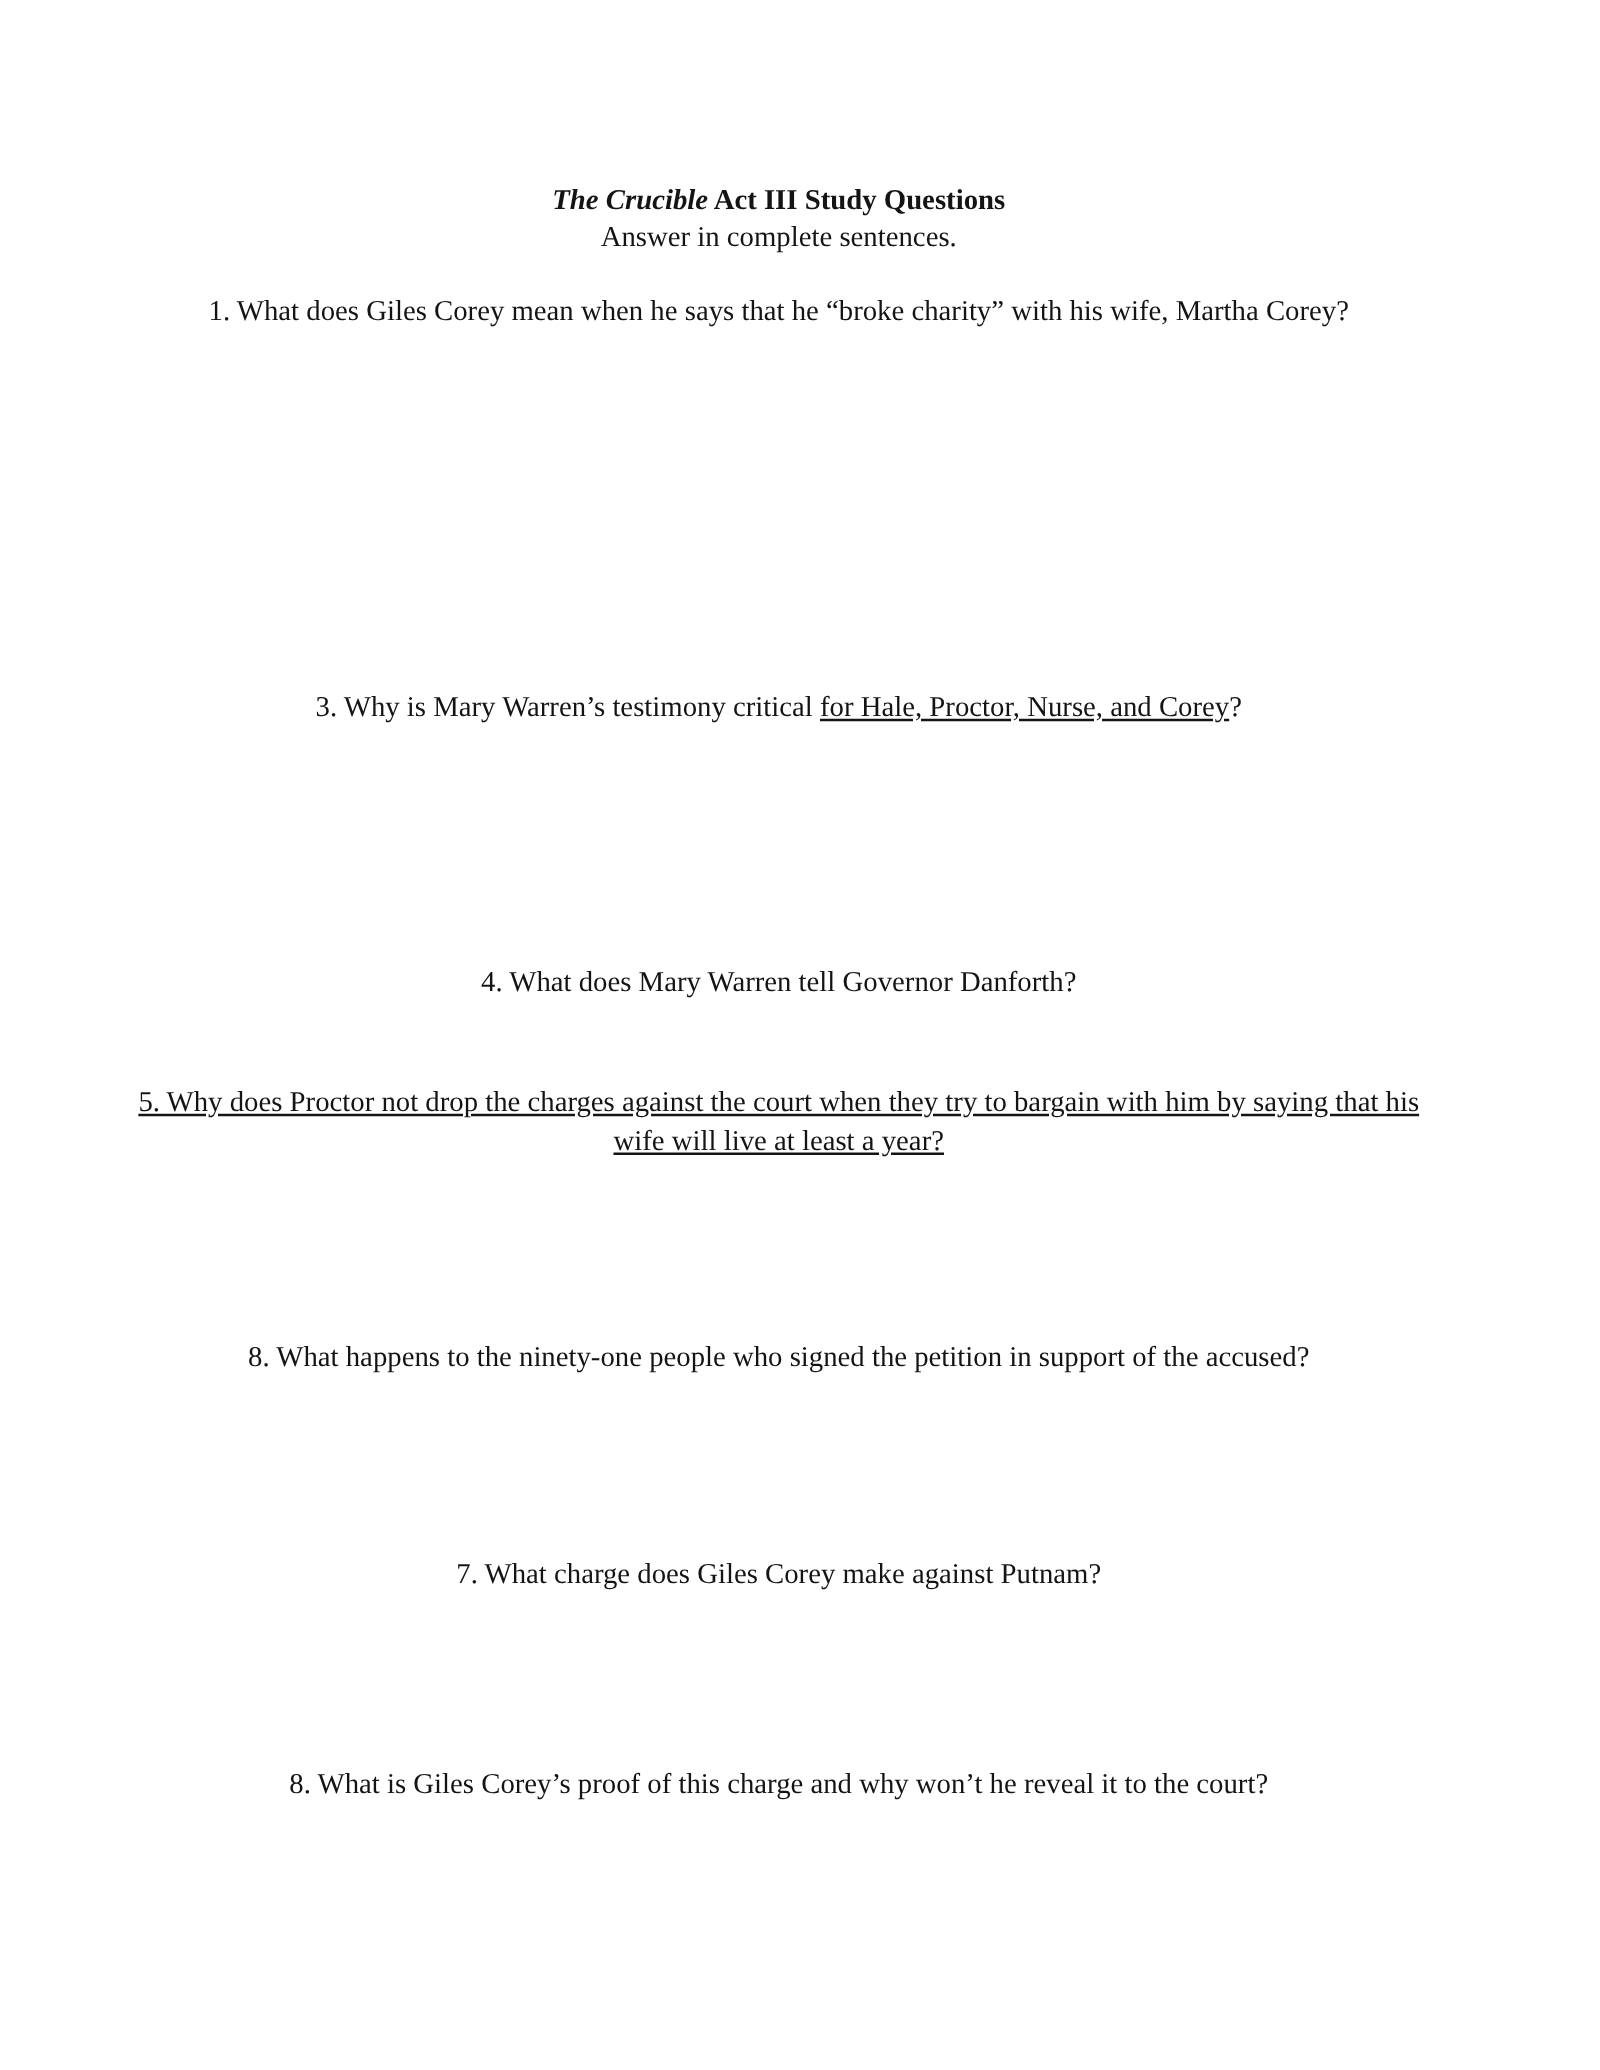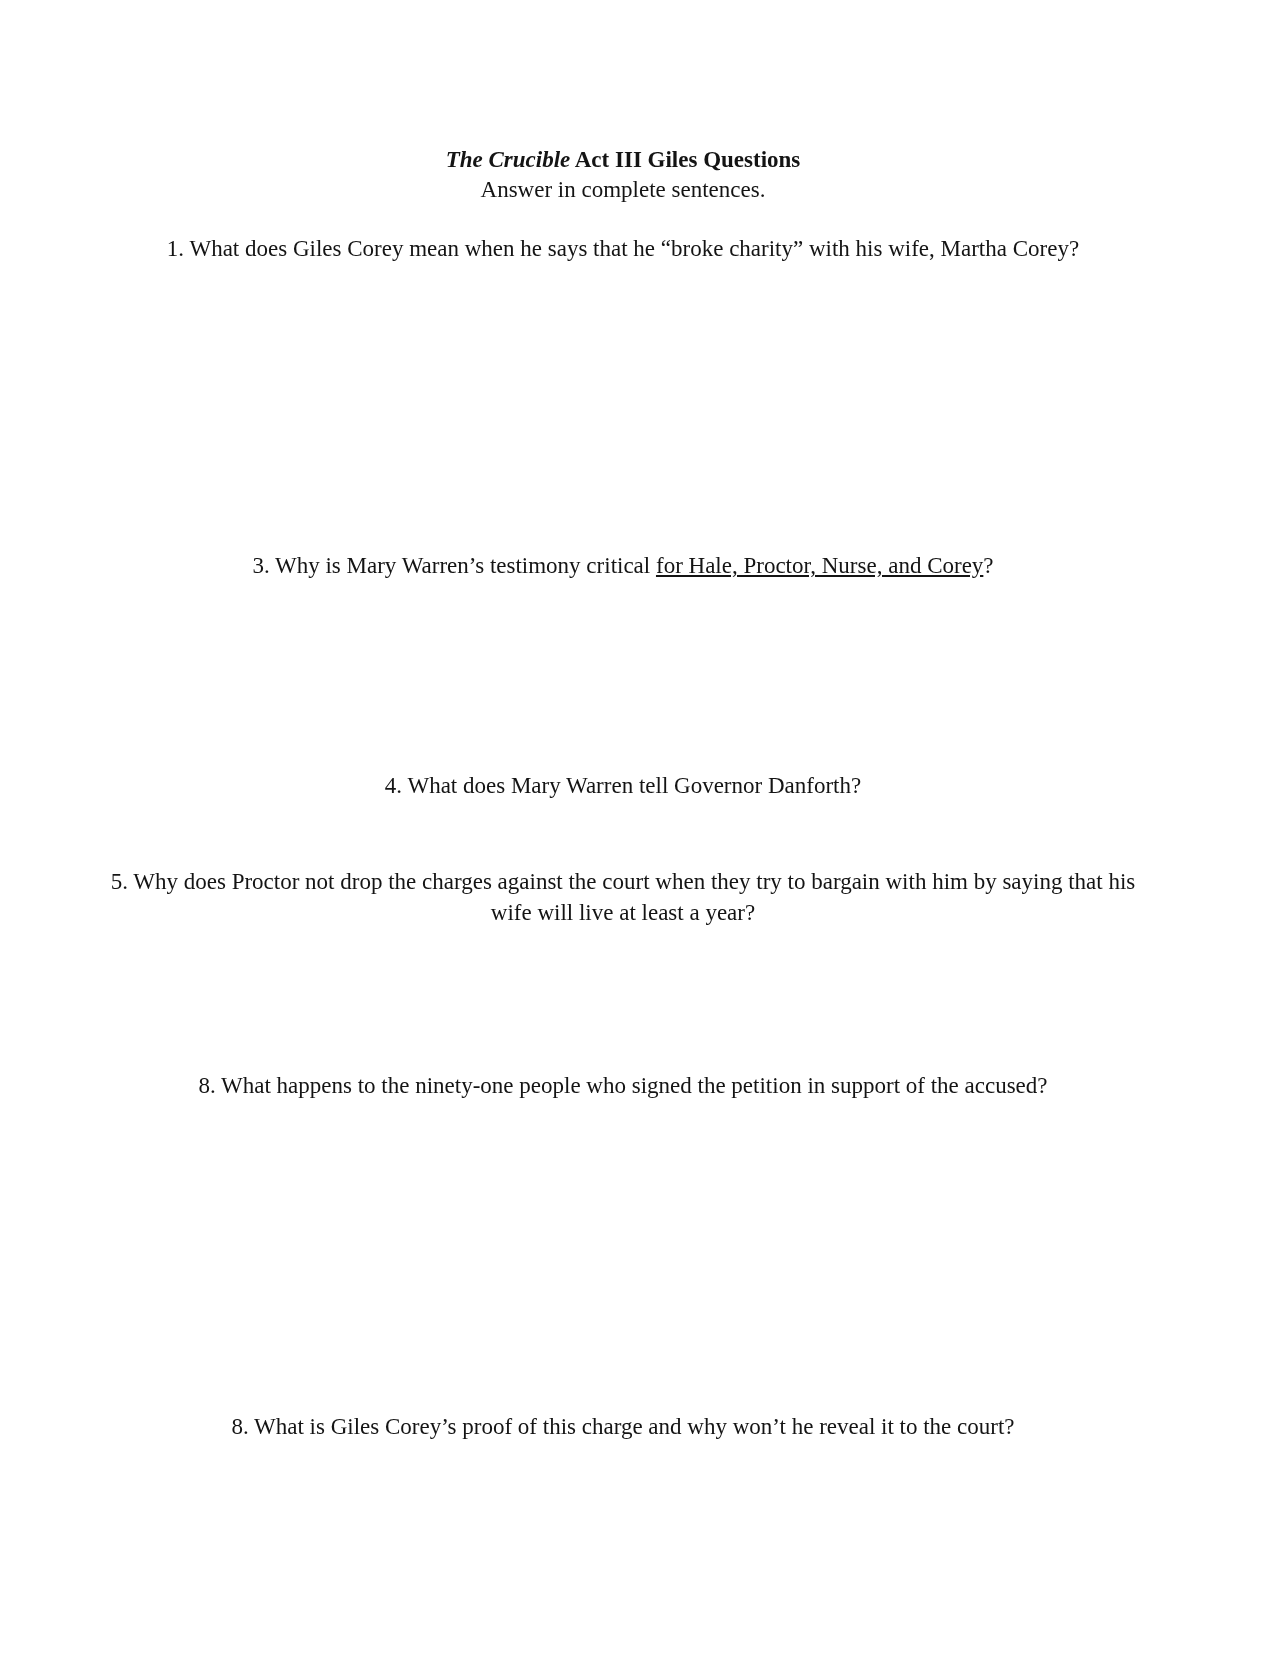--- a/index.html
+++ b/index.html
@@ -31,34 +31,35 @@
   .bold { font-weight: bold; }
   .bold-italic { font-weight: bold; font-style: italic; }
   .underline { text-decoration: underline; }
 </style>
 </head>
 <body>
 
 <div class="page">
 
   <div class="doc-line centered bold" style="top:144px;">
-    <span class="bold-italic">The Crucible</span><span> Act III Giles Questions</span>
+    <span class="bold-italic">The Crucible</span><span> Act III Study Questions</span>
   </div>
 
   <div class="doc-line centered" style="top:174px;text-align:center;">Answer in complete sentences.</div>
 
   <div class="doc-line" style="top:233px;">1. What does Giles Corey mean when he says that he “broke charity” with his wife, Martha Corey?</div>
 
 
   <div class="doc-line" style="top:550px;">
     <span>3. Why is Mary Warren’s testimony critical </span><span class="underline">for Hale, Proctor, Nurse, and Corey</span><span>?</span>
   </div>
 
   <div class="doc-line" style="top:742px;margin-top:28px;">4. What does Mary Warren tell Governor Danforth?</div>
 
-  <div class="doc-line" style="top:866px;">5. Why does Proctor not drop the charges against the court when they try to bargain with him by saying that his wife will live at least a year?</div>
+  <div class="doc-line" style="top:866px;text-decoration:underline;">5. Why does Proctor not drop the charges against the court when they try to bargain with him by saying that his wife will live at least a year?</div>
 
   <div class="doc-line" style="top:1070px;">8. What happens to the ninety-one people who signed the petition in support of the accused?</div>
 
+  <div class="doc-line" style="top:1243px;">7. What charge does Giles Corey make against Putnam?</div>
 
   <div class="doc-line" style="top:1411px;">8. What is Giles Corey’s proof of this charge and why won’t he reveal it to the court?</div>
 
 </div>
 
 </body></html>

